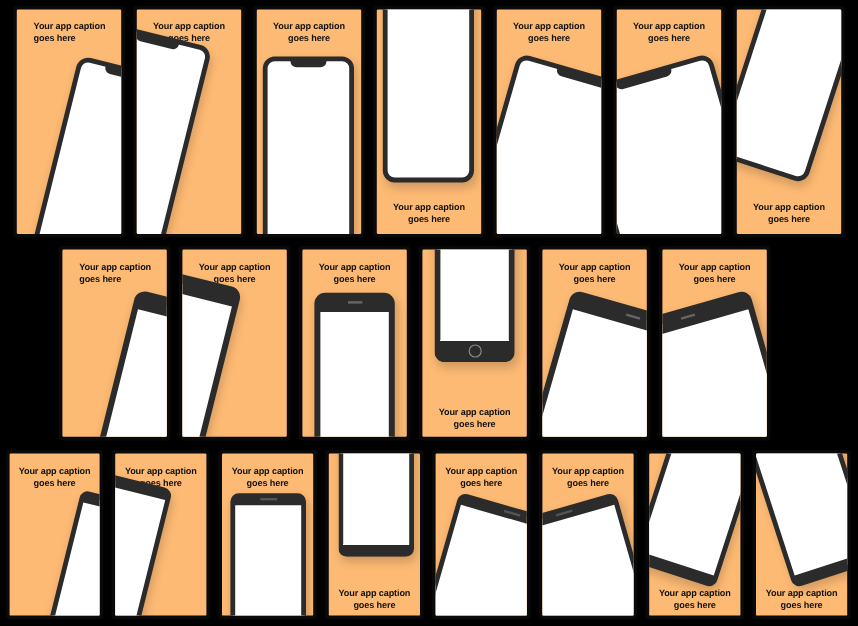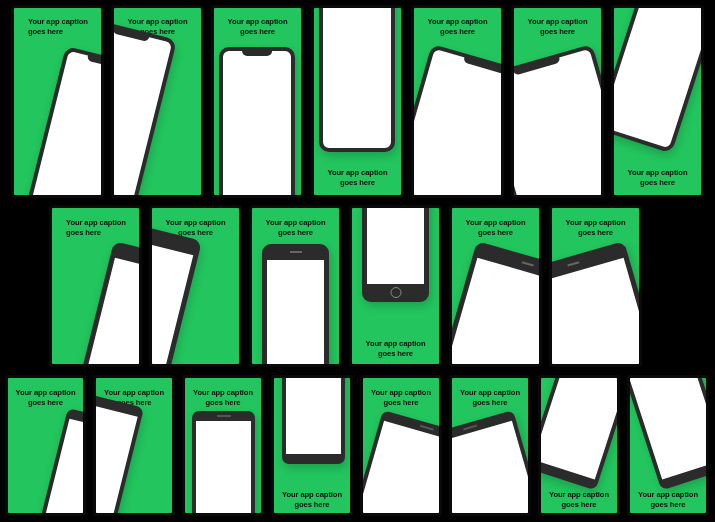--- a/index.html
+++ b/index.html
@@ -1,17 +1,17 @@
 <!DOCTYPE html>
 <html><head>
 <meta charset="utf-8">
 <style>
   html,body{margin:0;padding:0;background:#000;}
   body{width:715px;height:522px;position:relative;overflow:hidden;font-family:"Liberation Sans",sans-serif;}
-  .panel{position:absolute;background:#22c55e;overflow:hidden;border-radius:1px;box-shadow:0 0 0 3px #0a0a0a;}
+  .panel{position:absolute;background:#fdba74;overflow:hidden;border-radius:1px;box-shadow:0 0 0 3px #0a0a0a;}
   .caption{position:absolute;left:0;right:0;font-weight:bold;font-size:7.6px;line-height:9.6px;color:#111;letter-spacing:-0.1px;}
   .caption.center{text-align:center;}
   .caption.left{text-align:left;}
   .phone{position:absolute;border:4.5px solid #2b2b2b;border-radius:10px;background:#fff;box-shadow:2px 4px 8px rgba(0,0,0,0.18);}
   .phone .notch{position:absolute;top:-1px;left:50%;transform:translateX(-50%);width:44%;height:6px;background:#2b2b2b;border-radius:0 0 5px 5px;}
   .phone.classic{border-radius:9px;border-width:5px;border-top-width:16px;border-bottom-width:18px;}
   .phone.classic .home{position:absolute;bottom:-14px;left:50%;transform:translateX(-50%);width:9px;height:9px;border:1px solid #888;border-radius:50%;}
   .phone.classic .speaker{position:absolute;top:-9px;left:50%;transform:translateX(-50%);width:12px;height:1.5px;background:#666;}
   .phone.android{border-radius:7px;border-width:4px;border-top-width:10px;border-bottom-width:10px;}
   .phone.android .speaker{position:absolute;top:-6px;left:50%;transform:translateX(-50%);width:14px;height:1.5px;background:#555;}

